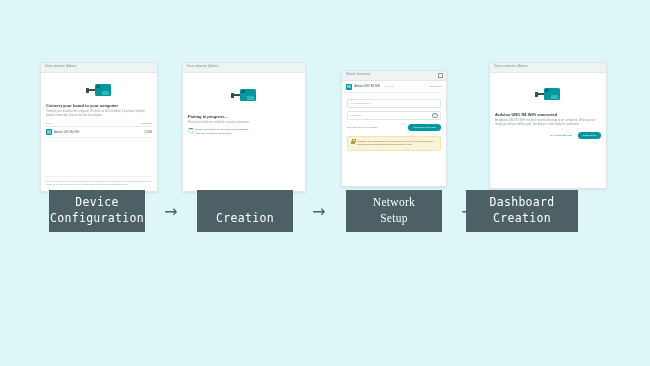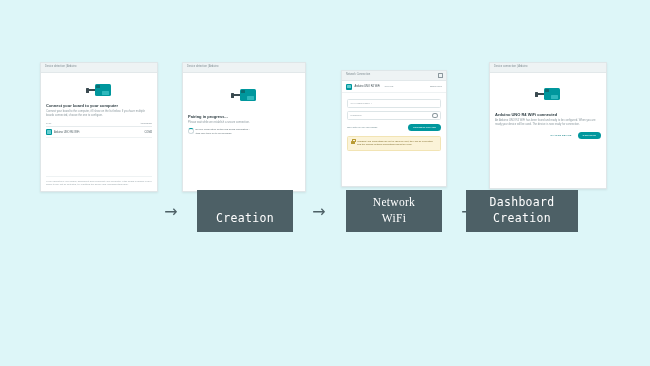--- a/index.html
+++ b/index.html
@@ -283,36 +283,42 @@
           <span class="btn-ghost">CHANGE DEVICE</span>
           <span class="btn">CONTINUE</span>
         </div>
       </div>
     </div>
 
   </div>
 
   <div class="labels">
 
+    <div class="step" style="left:49px;width:96px;height:42px;">
+      <span>
+        <span>Device</span><br>
+        <span>Configuration</span>
+      </span>
+    </div>
 
     <div class="arrow" style="left:158px;height:42px;">→</div>
 
     <div class="step" style="left:197px;width:96px;height:42px;">
       <span>
         <br>
         <span>Creation</span>
       </span>
     </div>
 
     <div class="arrow" style="left:306px;height:42px;">→</div>
 
     <div class="step" style="left:346px;width:96px;height:42px;font-family:Liberation Serif, serif;">
       <span>
         <span>Network</span><br>
-        <span>WiFi</span>
+        <span>Setup</span>
       </span>
     </div>
 
     <div class="arrow" style="left:455px;height:42px;">→</div>
 
     <div class="step" style="left:466px;width:112px;height:42px;">
       <span>
         <span>Dashboard</span><br>
         <span>Creation</span>
       </span>

